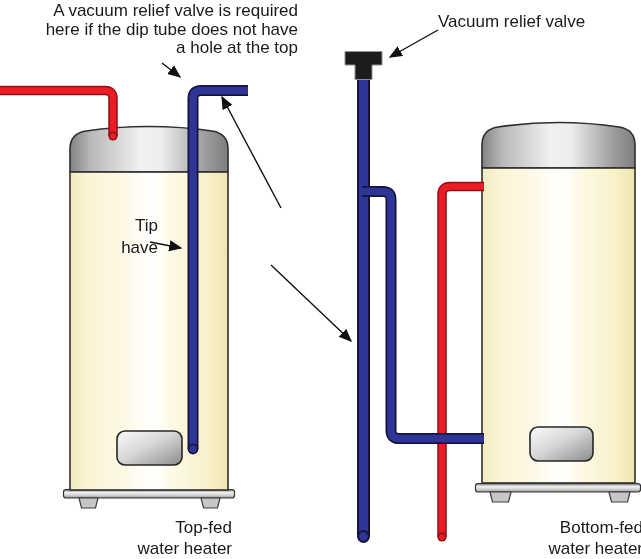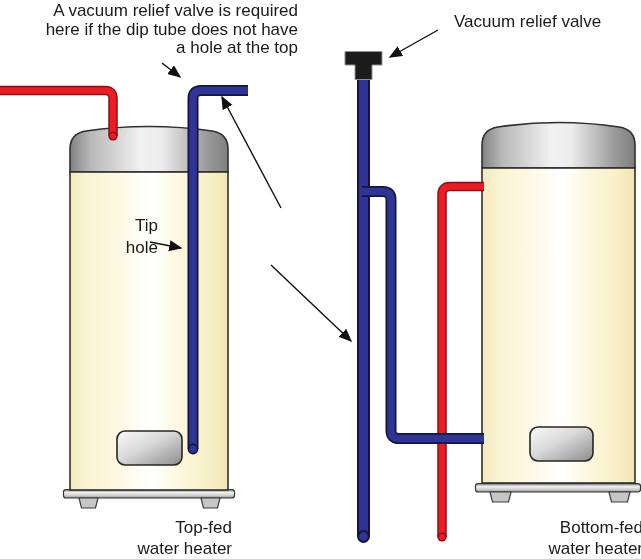--- a/index.html
+++ b/index.html
@@ -12,21 +12,21 @@
   }
   .stage svg{position:absolute;left:0;top:0;}
   .lbl{
     position:absolute;
     color:#1a1a1a;
     font-size:17px;
     white-space:pre-line;
   }
   .center{text-align:right;}
   .note{left:8px;top:2px;width:290px;line-height:18.5px;}
-  .valve-label{left:454px;top:12px;line-height:19px;}
+  .valve-label{left:438px;top:12px;line-height:19px;}
   .tip-label{left:96px;top:215px;width:62px;line-height:22px;}
   .cold-label{left:240px;top:213px;width:104px;line-height:21px;color:#2B3990;}
   .caption{line-height:21px;}
   .caption-left{left:72px;top:517px;width:160px;}
   .caption-right{left:483px;top:517px;width:160px;}
 </style>
 </head>
 <body>
 
 <div class="stage">
@@ -126,19 +126,19 @@
       <line x1="281" y1="208" x2="222" y2="97" marker-end="url(#ah)"></line>
       <line x1="271" y1="265" x2="351" y2="341" marker-end="url(#ah)"></line>
     </g>
   </svg>
 
   <div class="lbl note center">A vacuum relief valve is required
 here if the dip tube does not have
 a hole at the top</div>
   <div class="lbl valve-label">Vacuum relief valve</div>
   <div class="lbl tip-label center">Tip
-hole</div>
+have</div>
   <div class="lbl caption caption-left center">Top-fed
 water heater</div>
   <div class="lbl caption caption-right center">Bottom-fed
 water heater</div>
 
 </div>
 
 </body></html>

